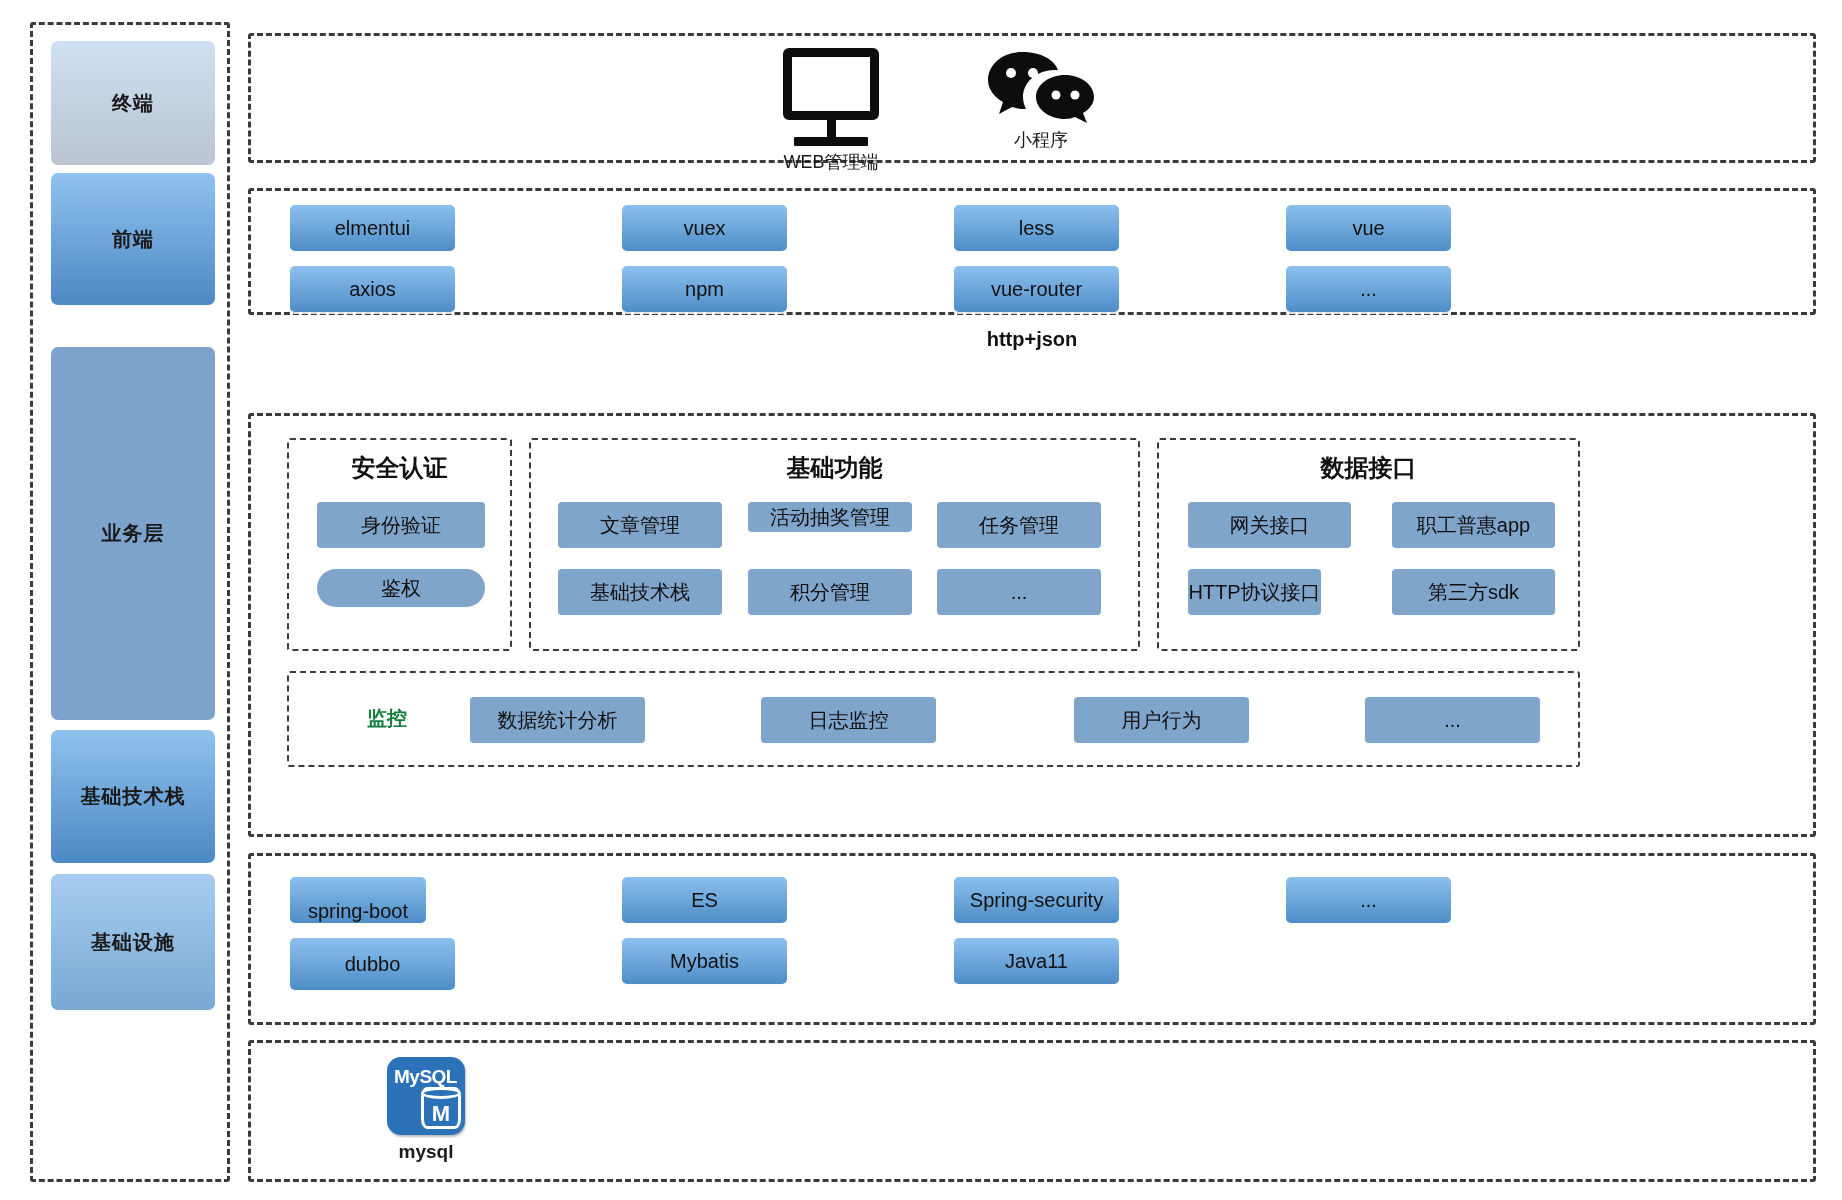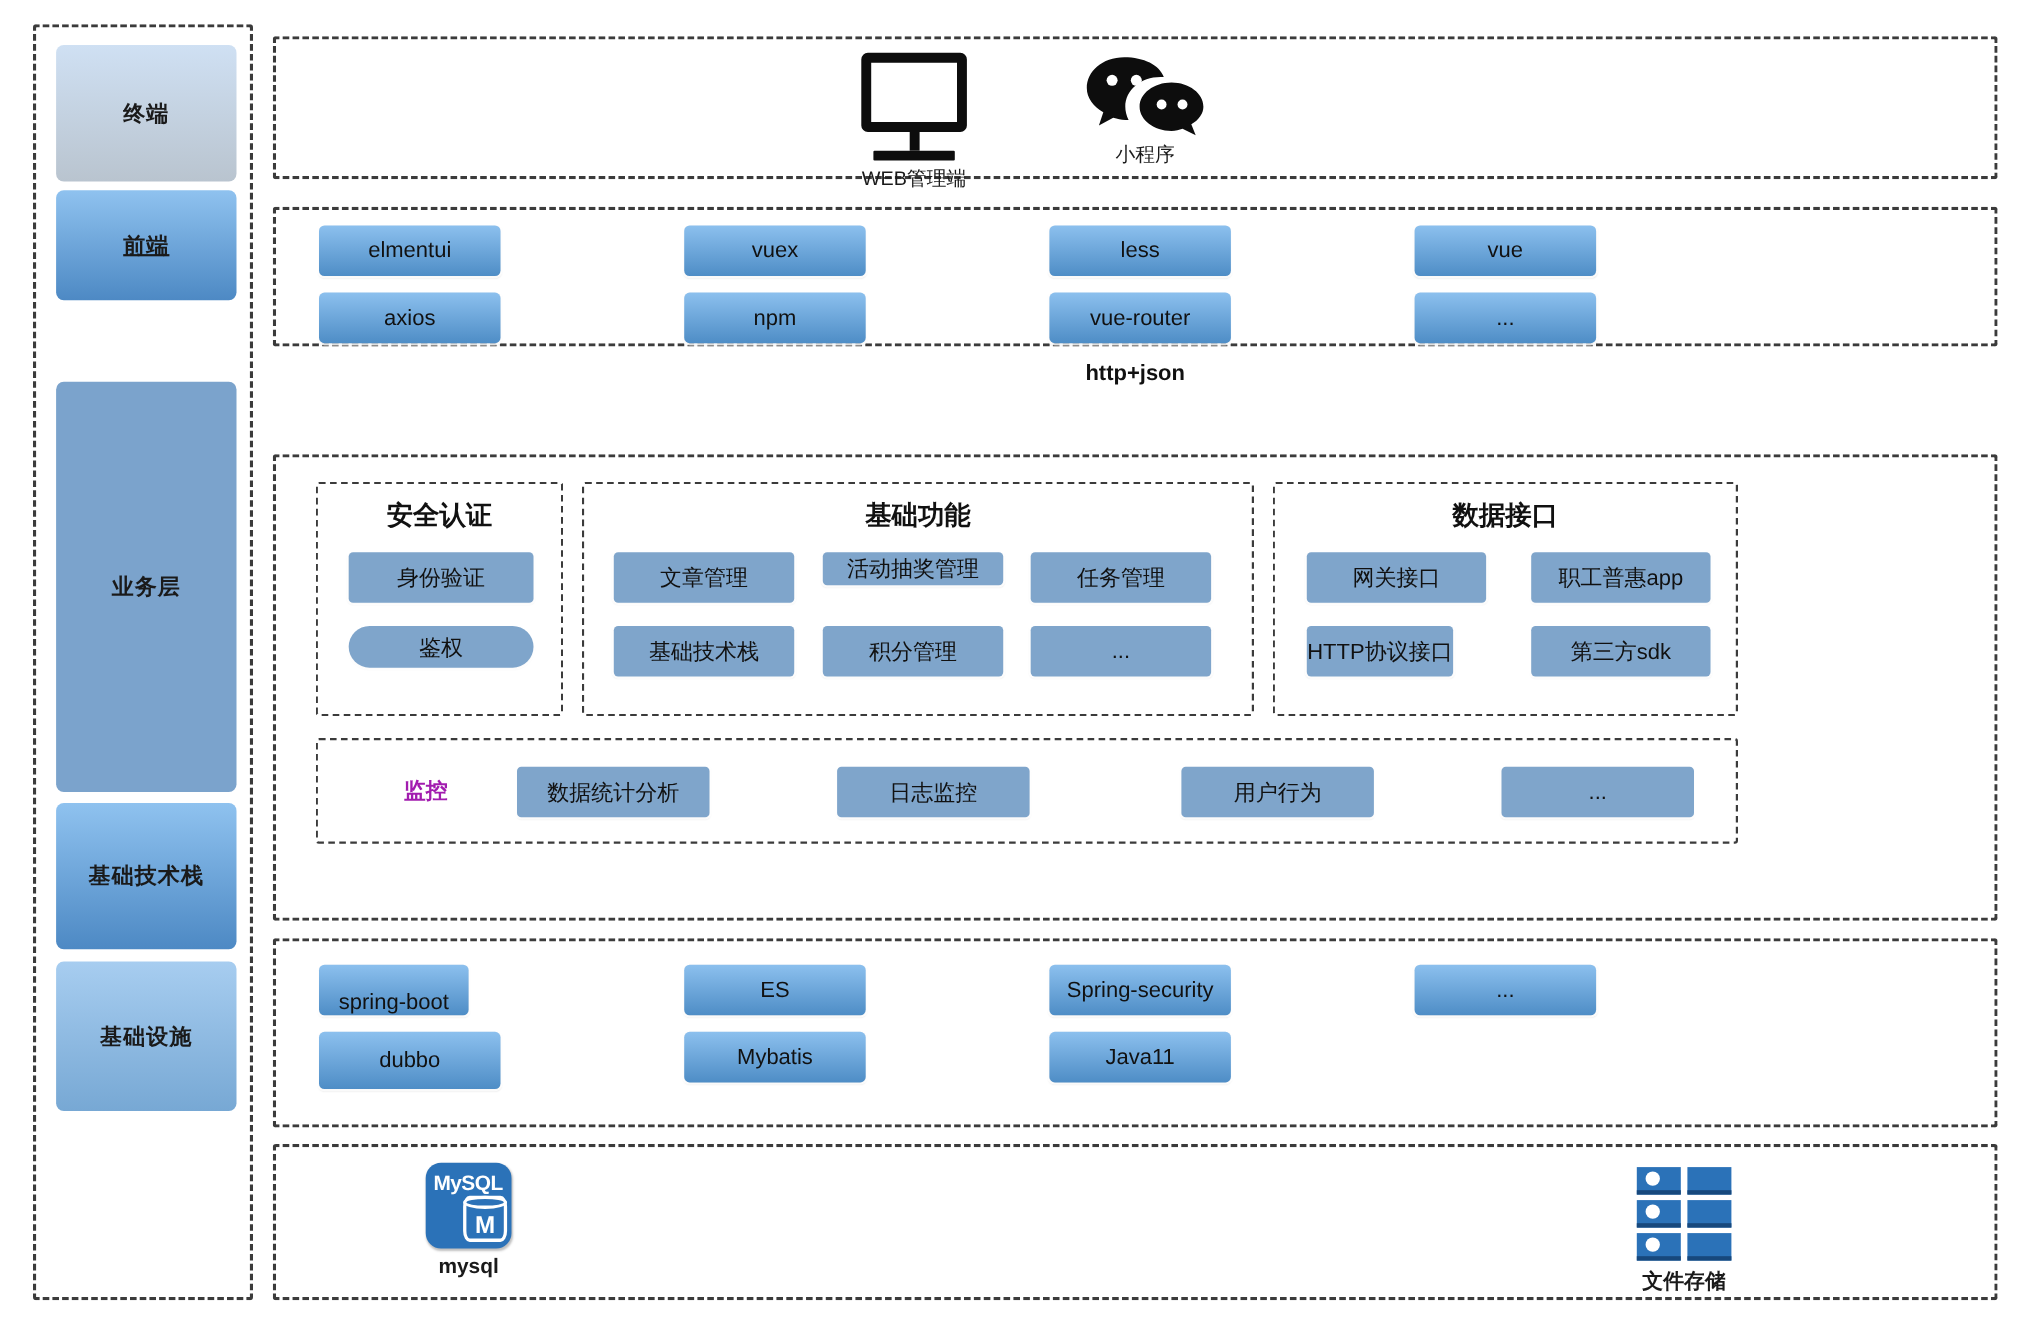--- a/index.html
+++ b/index.html
@@ -73,21 +73,21 @@
   .monitor { width: 96px; height: 72px; border: 9px solid #0d0d0d; border-radius: 6px; margin: 0 auto; background:#fff; }
   .monitor-neck { width: 9px; height: 17px; background: #0d0d0d; margin: 0 auto; }
   .monitor-base { width: 74px; height: 9px; background: #0d0d0d; margin: 0 auto; border-radius:1px;}
 
   
   .grp-title {
     position: absolute; font-size: 24px; font-weight: bold; color: #111;
     text-align: center;
   }
   .inline-label {
-    position: absolute; font-size: 20px; font-weight: bold; color: #a21caf;
+    position: absolute; font-size: 20px; font-weight: bold; color: #15803d;
   }
   #http-json {
     position: absolute; left: 248px; top: 328px; width: 1568px;
     text-align: center; font-size: 20px; font-weight: bold; color: #111;
   }
 
   
   .mysql-logo { position: relative; width: 78px; height: 78px; border-radius: 14px;
      background: #2b72b8; margin: 0 auto; box-shadow: 1px 2px 2px rgba(0,0,0,0.25); }
   .mysql-word { position: absolute; left: 7px; top: 9px; font-size: 19px; font-weight: bold;
@@ -107,21 +107,21 @@
 </style>
 </head>
 <body>
 
 <div class="page">
 
   <div class="dashed" id="rail">
     <div class="rail-box grad-gray" style="top:16px;   height:124px;">
         <span>终端</span>
       </div>
-    <div class="rail-box grad-blue" style="top:148px;  height:100px;text-decoration:underline;">
+    <div class="rail-box grad-blue" style="top:148px;  height:132px;">
         <span>前端</span>
       </div>
     <div class="rail-box solid-blue" style="top:322px;  height:373px;">
         <span>业务层</span>
       </div>
     <div class="rail-box grad-blue" style="top:705px;  height:133px;">
         <span>基础技术栈</span>
       </div>
     <div class="rail-box grad-blue2" style="top:849px;  height:136px;">
         <span>基础设施</span>
@@ -278,32 +278,15 @@
       <div class="mysql-logo">
         <div class="mysql-word">MySQL</div>
         <div class="mysql-cyl">
           <div class="mysql-cyl-top"></div>
           <div class="mysql-m">M</div>
         </div>
       </div>
       <div class="logo-caption">mysql</div>
     </div>
 
-    <div class="icon-item" style="left:1215px; top:18px; width:130px;">
-      <div class="fs-grid">
-        <div class="fs-cell">
-            <span class="fs-dot"></span>
-          </div>
-        <div class="fs-cell"></div>
-        <div class="fs-cell">
-            <span class="fs-dot"></span>
-          </div>
-        <div class="fs-cell"></div>
-        <div class="fs-cell">
-            <span class="fs-dot"></span>
-          </div>
-        <div class="fs-cell"></div>
-      </div>
-      <div class="logo-caption">文件存储</div>
-    </div>
   </div>
 
 </div>
 
 </body></html>

